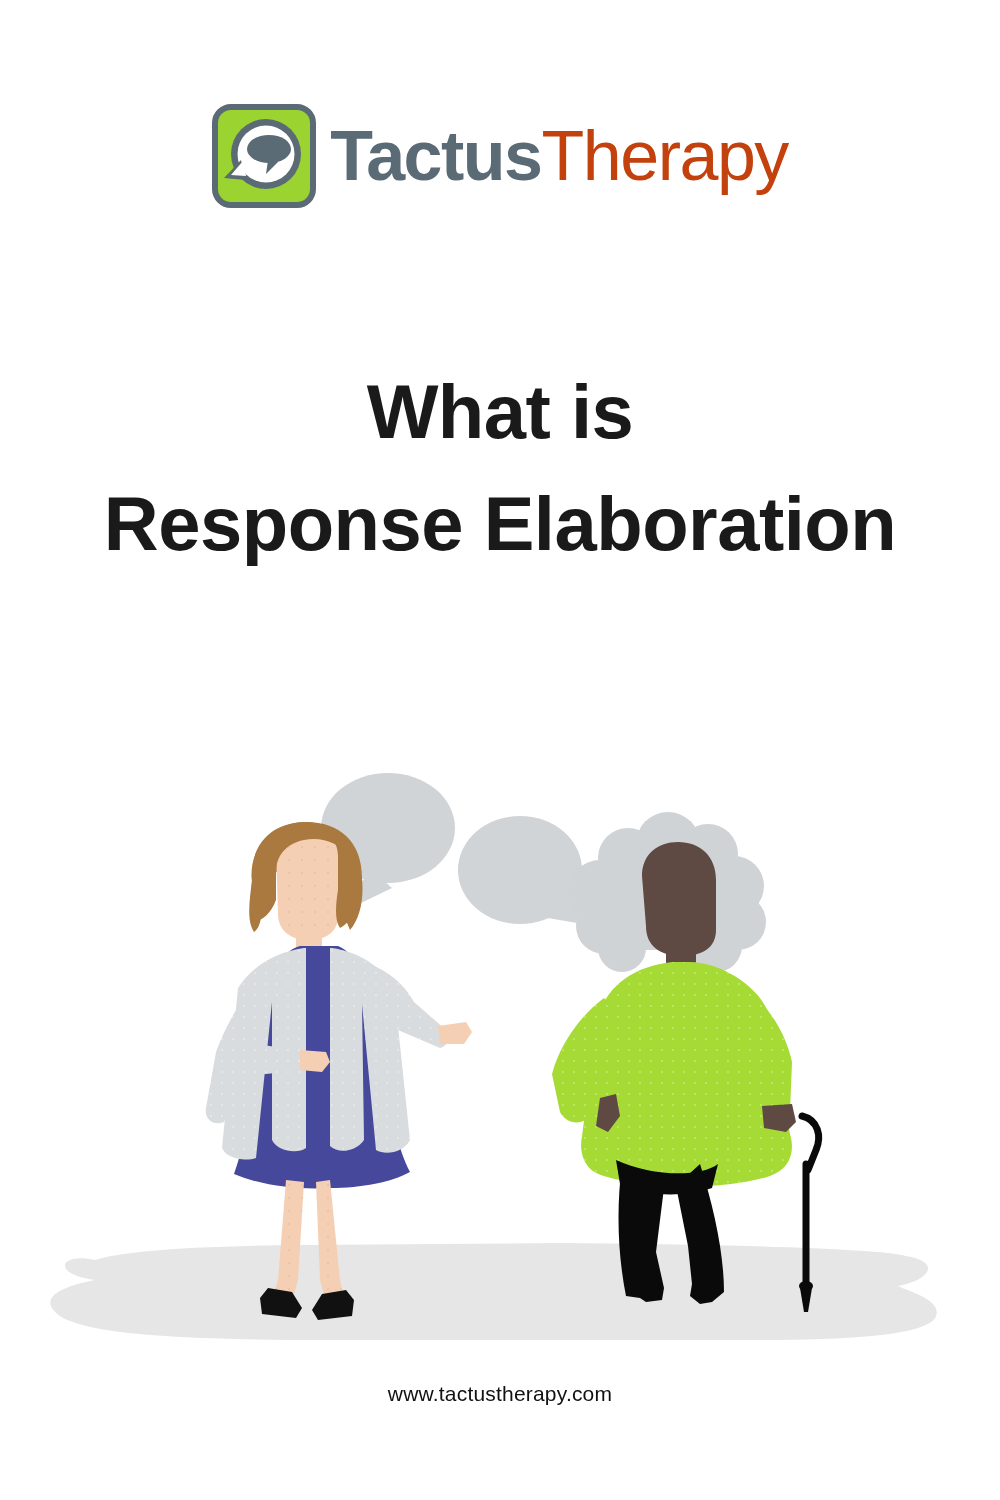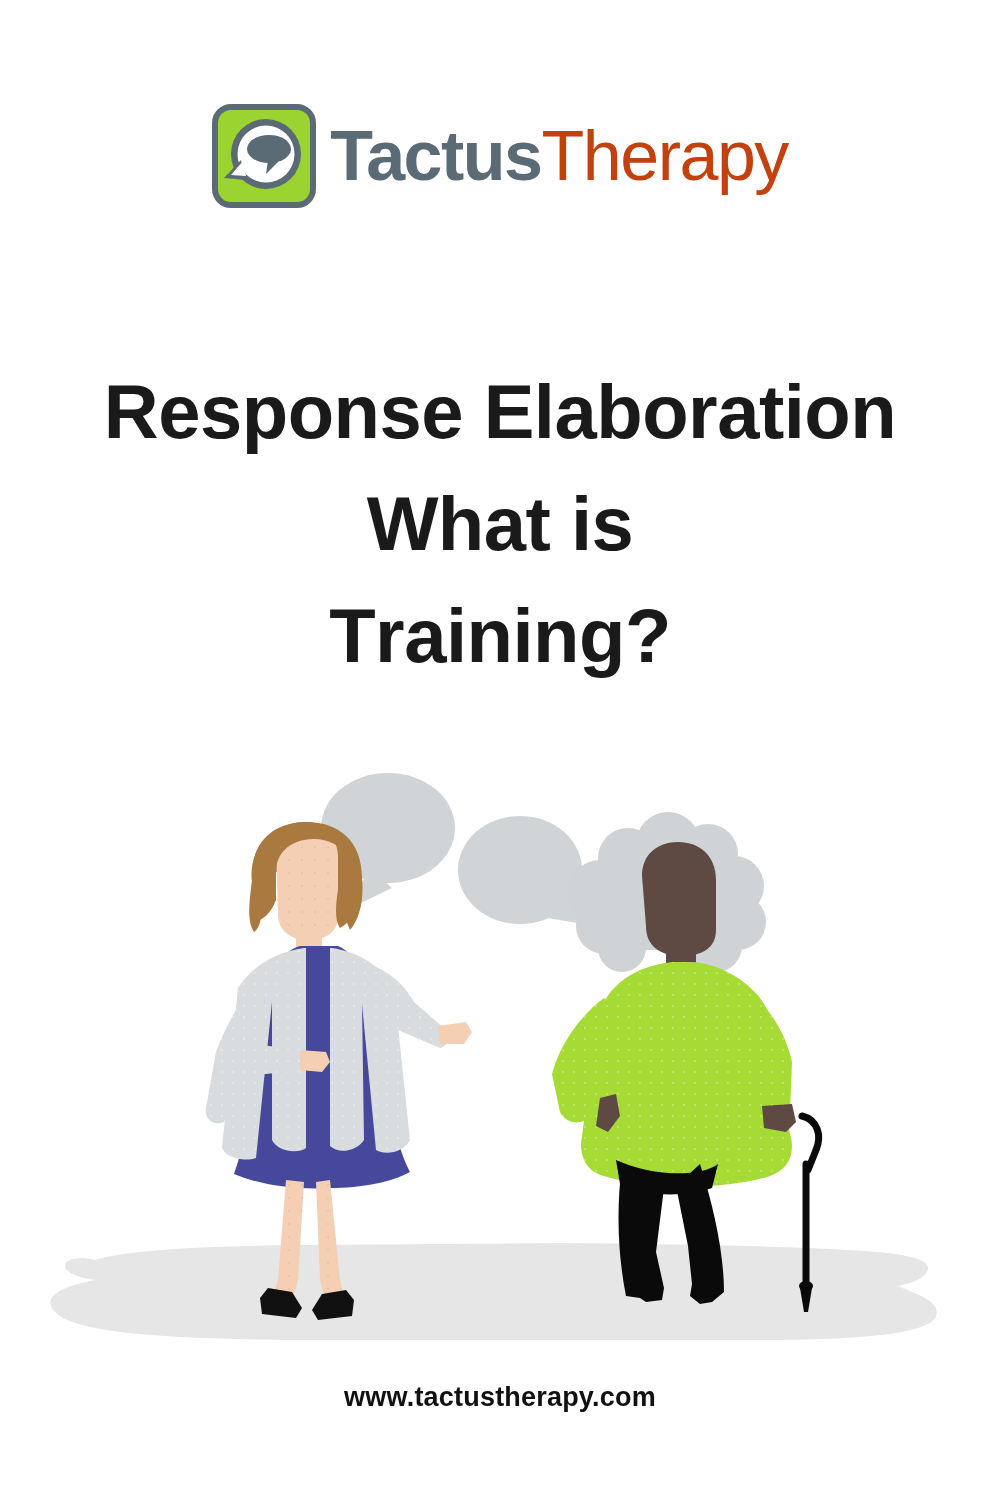--- a/index.html
+++ b/index.html
@@ -94,22 +94,22 @@
 
   
   .footer-block {
     position: absolute;
     top: 1382px;
     left: 0;
     width: 1000px;
     text-align: center;
   }
   .footer-url {
-    font-size: 27px;
-    font-weight: 700;
+    font-size: 21px;
+    font-weight: 400;
     color: #111111;
     letter-spacing: 0.2px;
   }
 </style>
 </head>
 <body>
 
 <div class="page">
 
   <div class="logo-block">
@@ -125,23 +125,22 @@
       <ellipse cx="57" cy="45" rx="22" ry="14" fill="#5A6B75"></ellipse>
       <path d="M56 56 L54 70 L66 58 Z" fill="#5A6B75"></path>
     </svg>
     <div class="logo-wordmark">
       <span class="logo-word-1">Tactus</span>
         <span class="logo-word-2">Therapy</span>
     </div>
   </div>
 
   <div class="title-block">
+    <div class="title-line">What is</div>
     <div class="title-line"><span class="cap-emph">R</span><span>esponse </span><span class="cap-emph">E</span><span>laboration</span></div>
-    <div class="title-line">What is</div>
-    <div class="title-line"><span class="cap-emph">T</span><span>raining?</span></div>
   </div>
 
   <div class="illustration">
     <svg viewBox="0 0 1000 620">
       <defs>
         <pattern id="dots" width="11" height="11" patternUnits="userSpaceOnUse">
           <circle cx="2" cy="2" r="0.9" fill="#ffffff" opacity="0.45"></circle>
         </pattern>
         <pattern id="skindots" width="13" height="13" patternUnits="userSpaceOnUse">
           <circle cx="3" cy="3" r="1.1" fill="#D9A483" opacity="0.75"></circle>

